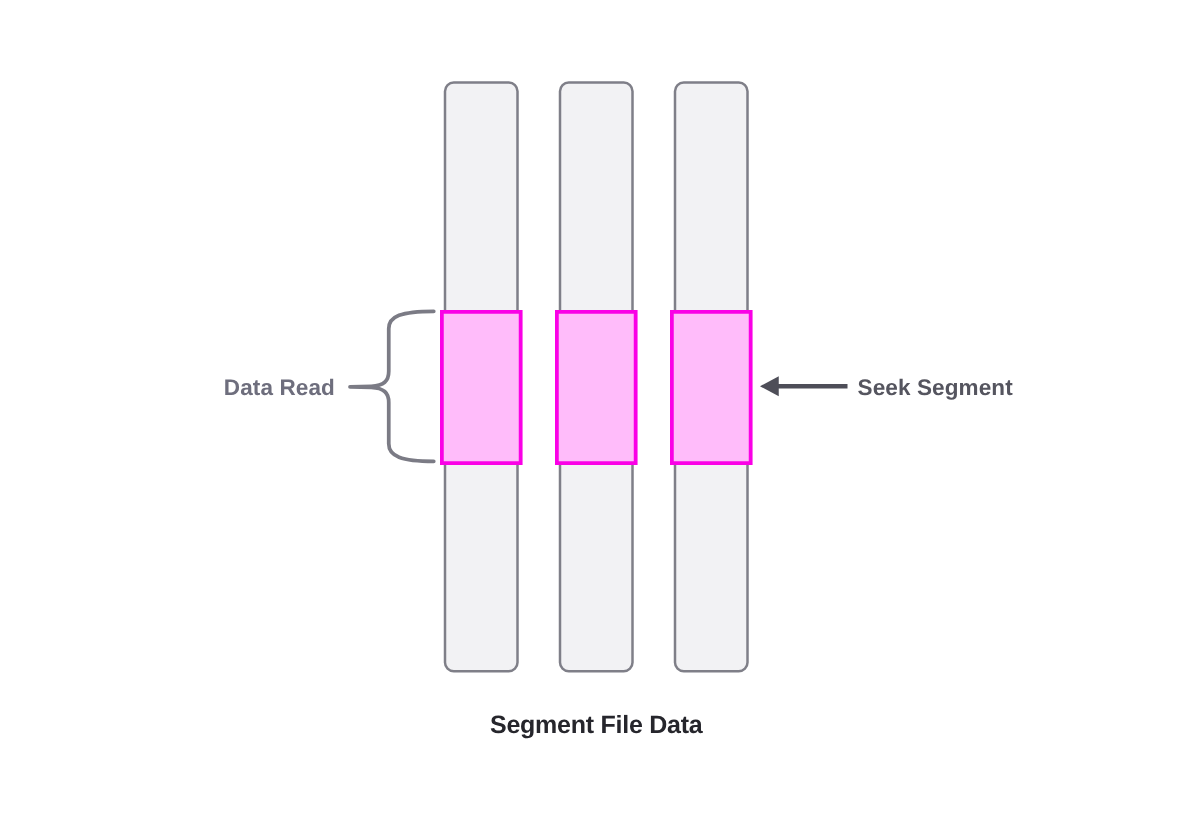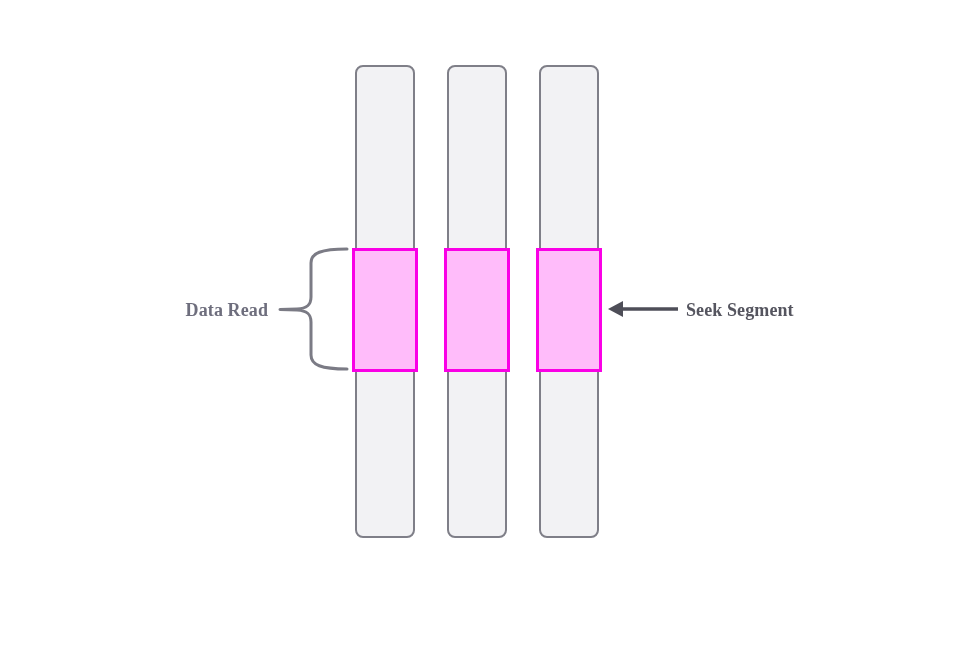--- a/index.html
+++ b/index.html
@@ -6,21 +6,20 @@
     margin: 0;
     padding: 0;
     font-family: "Liberation Sans", sans-serif;
   }
   .canvas {
     position: relative;
     width: 960px;
     height: 594px;
     background: var(--background, #ffffff);
     overflow: hidden;
-    font-family: Liberation Serif, serif;
   }
   .bar {
     position: absolute;
     top: 65px;
     width: 60px;
     height: 473px;
     box-sizing: border-box;
     background: var(--bar-fill, #f2f2f4);
     border: 2.5px solid var(--bar-border, #7f7f88);
     border-radius: 8px;
@@ -121,14 +120,15 @@
 
   <div class="side-label data-read-label">Data Read</div>
 
   <svg class="arrow-svg" viewBox="0 0 85 24" aria-hidden="true">
     <line class="arrow-line" x1="16" y1="12" x2="74" y2="12"></line>
     <polygon class="arrow-head" points="4,12 19,4 19,20"></polygon>
   </svg>
 
   <div class="side-label seek-position-label">Seek Segment</div>
 
+  <div class="diagram-title">Segment File Data</div>
 
 </div>
 
 </body></html>

